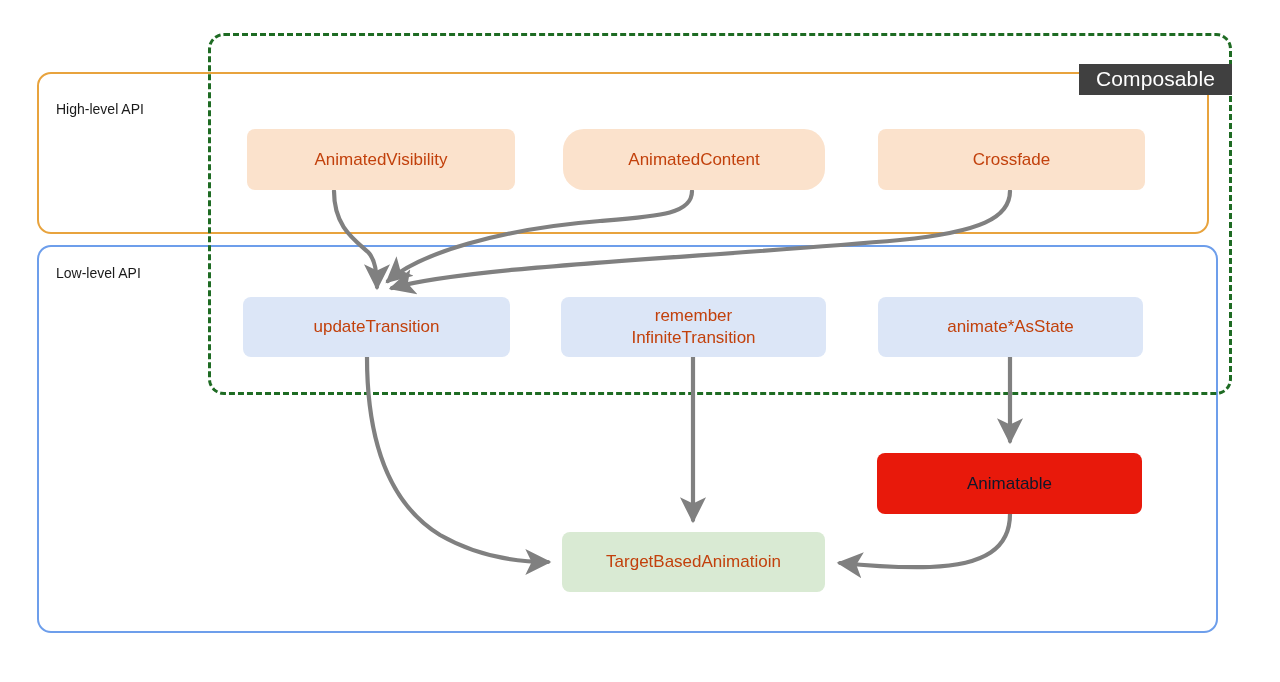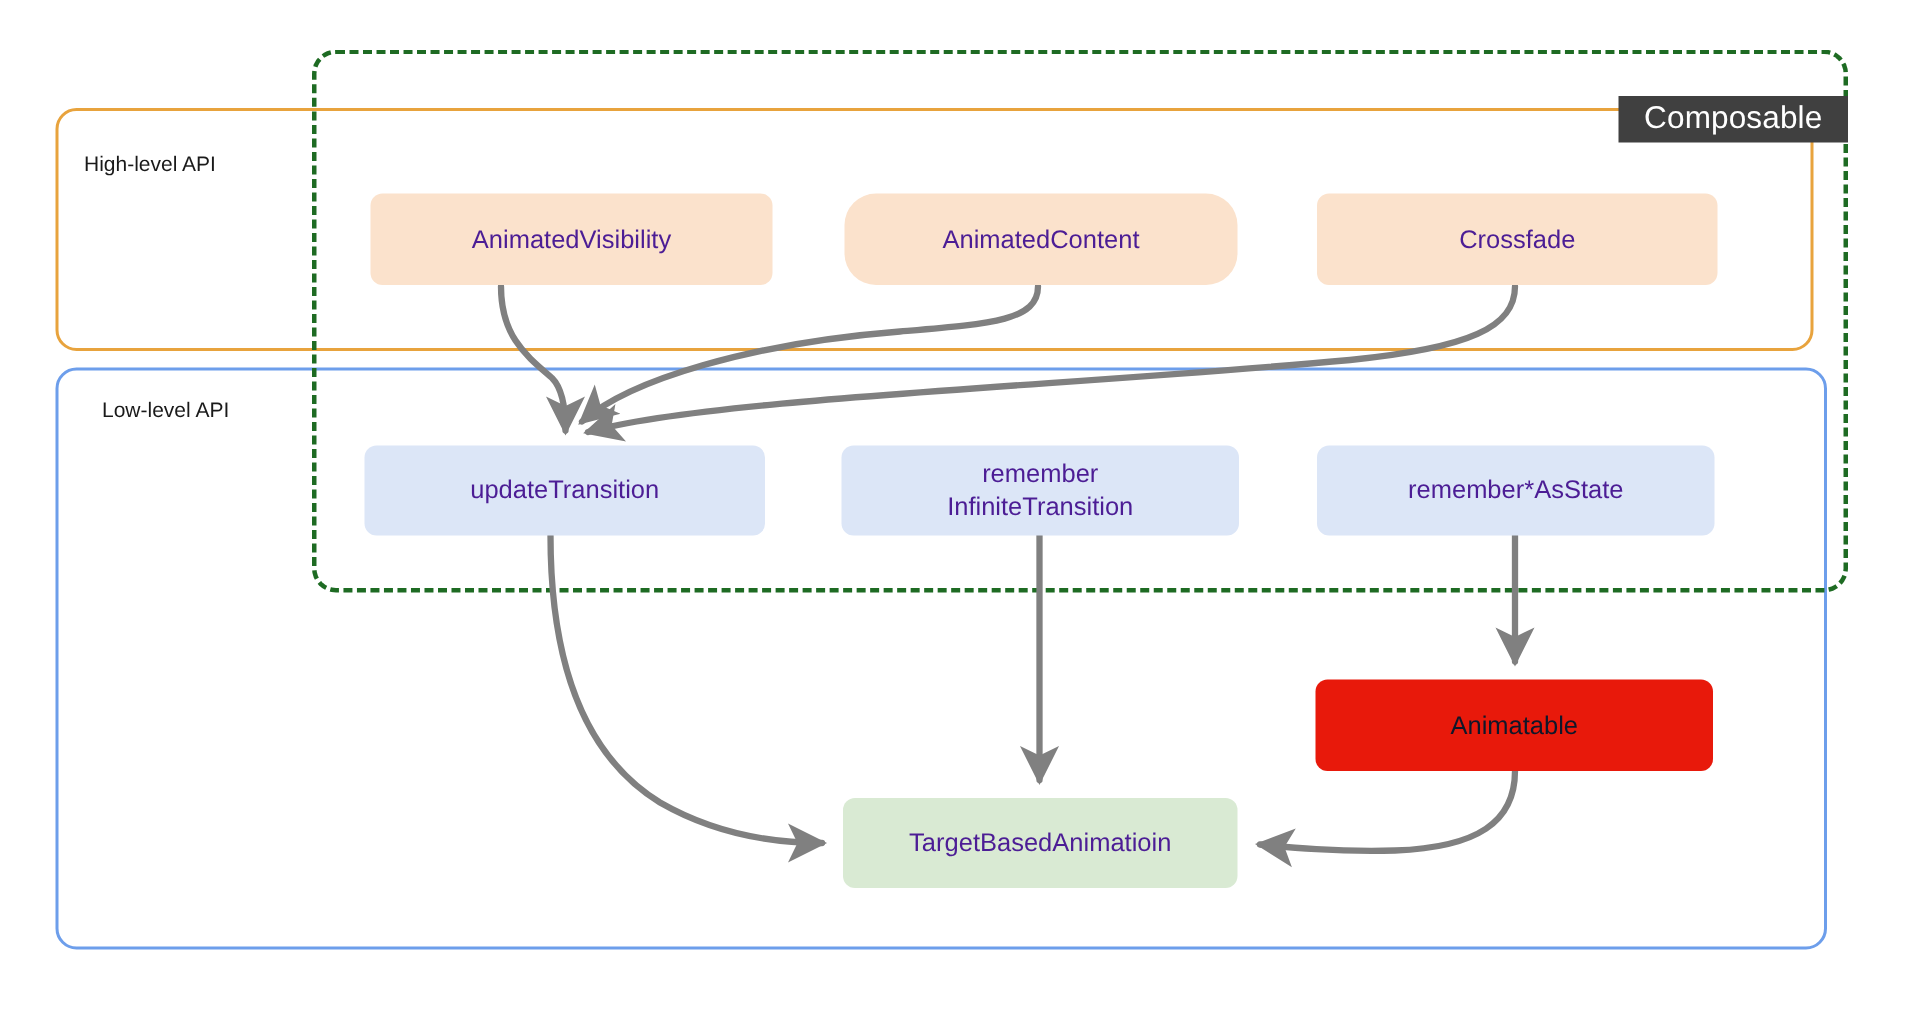--- a/index.html
+++ b/index.html
@@ -69,39 +69,39 @@
   .node {
     position: absolute;
     box-sizing: border-box;
     border-radius: 8px;
     display: flex;
     align-items: center;
     justify-content: center;
     text-align: center;
     font-size: 17px;
     line-height: 22px;
-    color: #4c1d95;
+    color: #c2410c;
     padding: 2px 6px;
   }
   .node-orange { background: #FBE2CC; }
   .node-blue   { background: #DCE6F7; }
   .node-red    { background: #E8190B; color: #0f172a; }
   .node-green  { background: #D9EAD3; }
   .node-label { white-space: pre-line; }
 </style>
 </head>
 <body>
 
 <div id="canvas">
 
   <div class="group group-highlevel" style="left:37px; top:72px; width:1172px; height:162px;"></div>
   <div class="group-label" style="left:56px; top:101px;">High-level API</div>
 
   <div class="group group-lowlevel" style="left:37px; top:245px; width:1181px; height:388px;"></div>
-  <div class="group-label" style="left:68px; top:265px;text-align:right;">Low-level API</div>
+  <div class="group-label" style="left:56px; top:265px;text-align:right;">Low-level API</div>
 
   <div class="dashed-region" style="left:208px; top:33px; width:1024px; height:362px;"></div>
   <div class="badge" style="left:1079px; top:64px; width:153px; height:31px;">Composable</div>
 
   <svg id="edges" viewBox="0 0 1280 682" xmlns="http://www.w3.org/2000/svg">
     <defs>
       <marker id="ah" markerWidth="7" markerHeight="7" refX="5.4" refY="3.5" orient="auto" markerUnits="strokeWidth">
         <path d="M0,0.4 L6.2,3.5 L0,6.6 L1.5,3.5 Z" fill="#808080"></path>
       </marker>
     </defs>
@@ -134,21 +134,21 @@
   </div>
 
   <div class="node node-blue" style="left:243px; top:297px; width:267px; height:60px;">
     <span class="node-label">updateTransition</span>
   </div>
   <div class="node node-blue" style="left:561px; top:297px; width:265px; height:60px;">
     <span class="node-label">remember
 InfiniteTransition</span>
   </div>
   <div class="node node-blue" style="left:878px; top:297px; width:265px; height:60px;">
-    <span class="node-label">remember*AsState</span>
+    <span class="node-label">animate*AsState</span>
   </div>
 
   <div class="node node-red" style="left:877px; top:453px; width:265px; height:61px;">
     <span class="node-label">Animatable</span>
   </div>
   <div class="node node-green" style="left:562px; top:532px; width:263px; height:60px;">
     <span class="node-label">TargetBasedAnimatioin</span>
   </div>
 
 </div>

